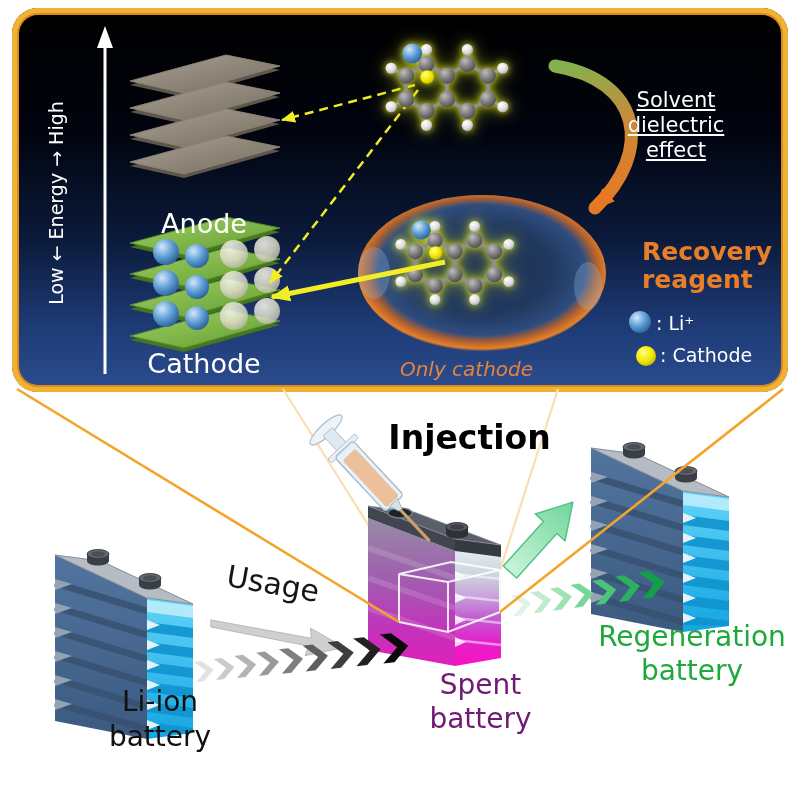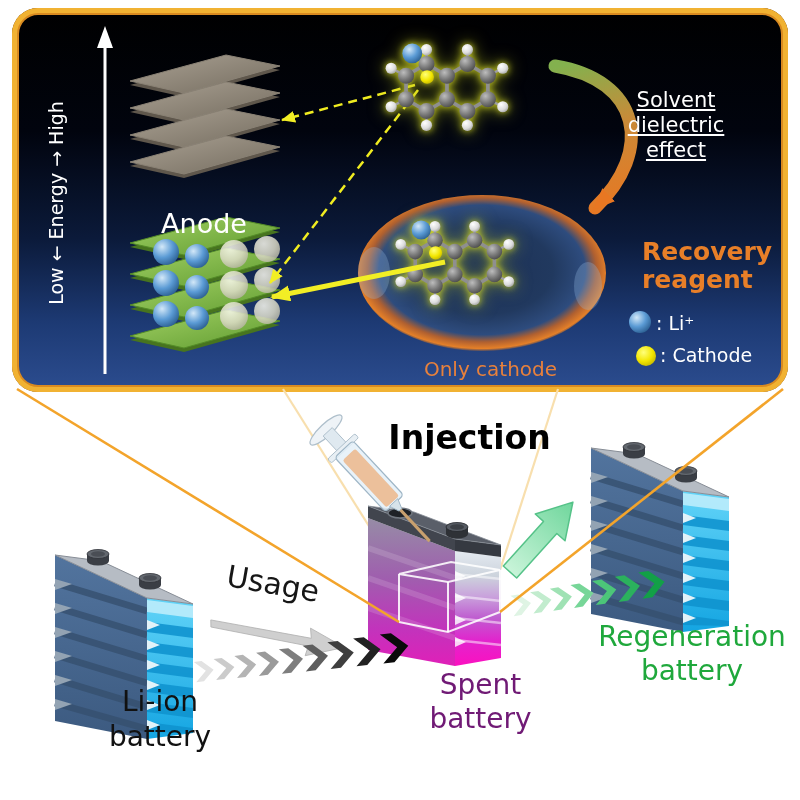--- a/index.html
+++ b/index.html
@@ -201,21 +201,22 @@
         <line x1="93" y1="366" x2="93" y2="36" stroke="#ffffff" stroke-width="3"></line>
         <path d="M93,18 L85,40 L101,40 Z" fill="#ffffff"></path>
       </g>
 
       <circle cx="628" cy="314" r="11" fill="url(#gBlue)"></circle>
       <circle cx="634" cy="348" r="10" fill="url(#gYellow)"></circle>
     </svg>
 
     <div class="lbl energy-label">Low ← Energy → High</div>
     <div class="lbl anode-lbl center" style="left:112px;top:168px;width:160px;margin-top:32px;">Anode</div>
-    <div class="lbl only-lbl center" style="left:396px;top:349px;width:165px;">Only cathode</div>
+    <div class="lbl cathode-lbl center" style="left:112px;top:340px;width:160px;">Cathode</div>
+    <div class="lbl only-lbl center" style="left:372px;top:349px;width:165px;font-style:italic;">Only cathode</div>
     <div class="lbl solvent-lbl center" style="left:584px;top:80px;width:160px;text-decoration:underline;">Solvent
 dielectric
 effect</div>
     <div class="lbl recovery-lbl" style="left:606px;top:230px;width:170px;">Recovery
 reagent</div>
     <div class="lbl legend-txt" style="left:644px;top:304px;">: Li⁺</div>
     <div class="lbl legend-txt" style="left:648px;top:336px;">: Cathode</div>
   </div>
 
   <svg class="abs" style="left:0;top:0;" width="800" height="800" viewBox="0 0 800 800">

